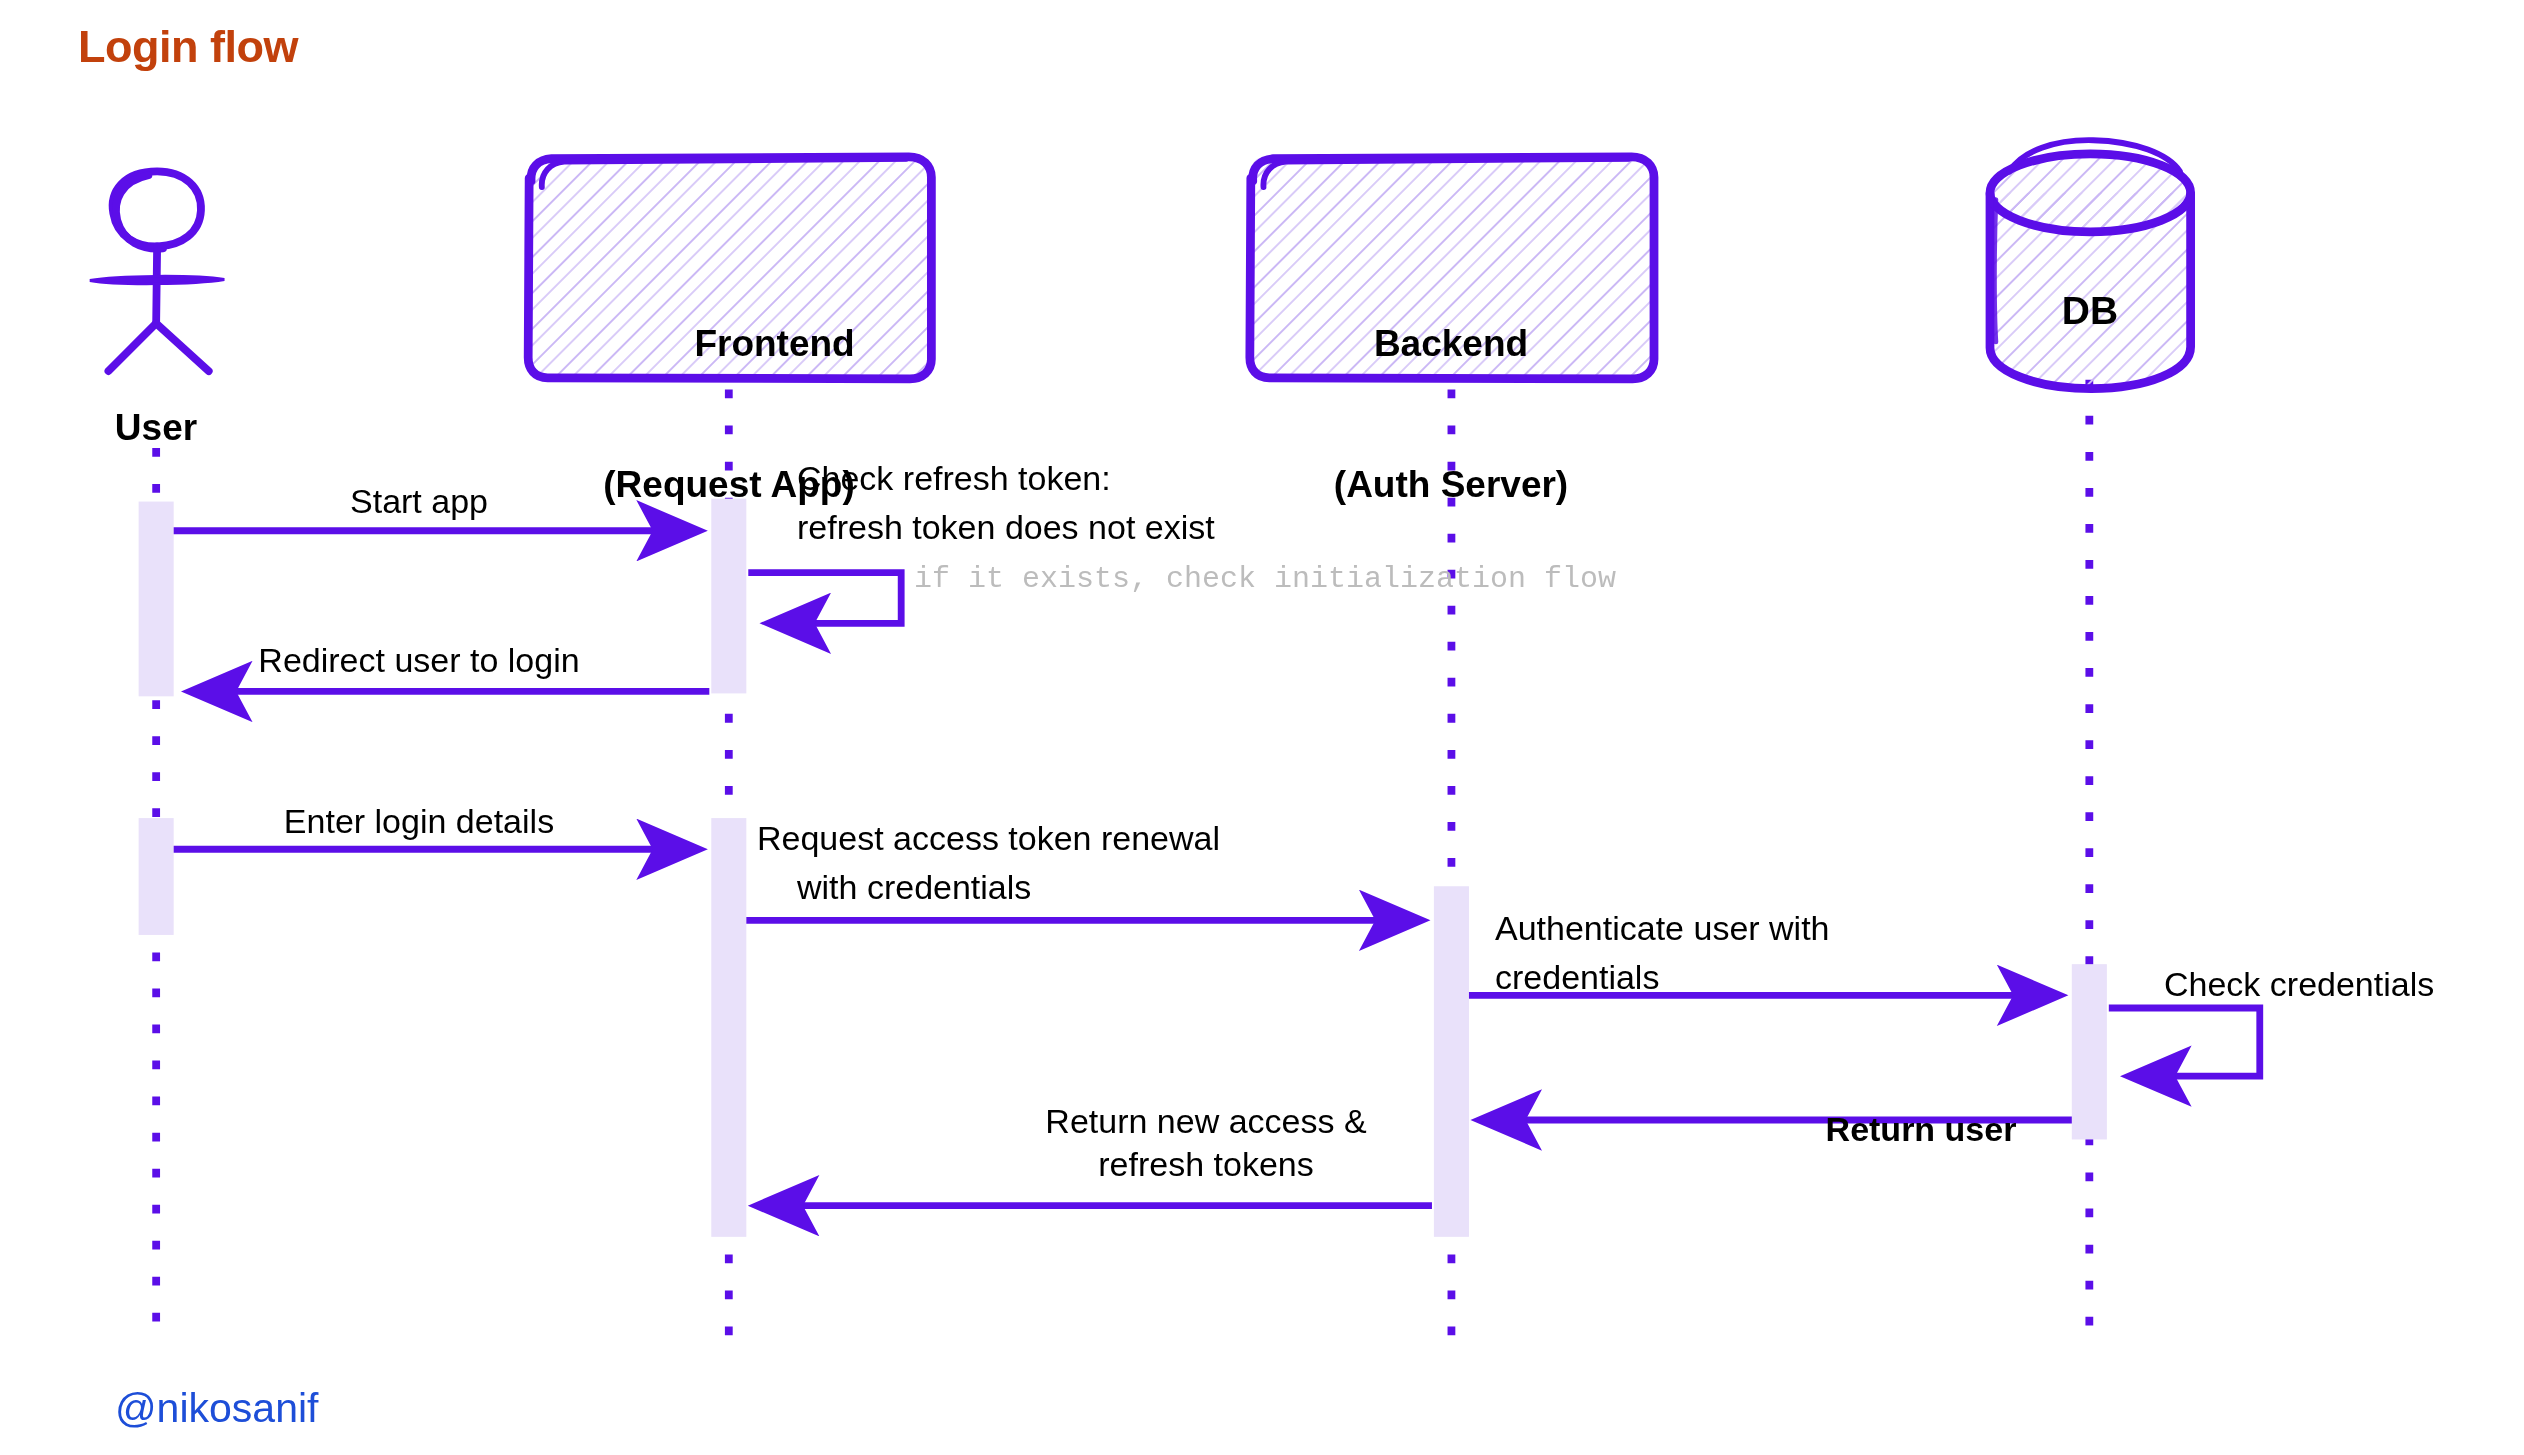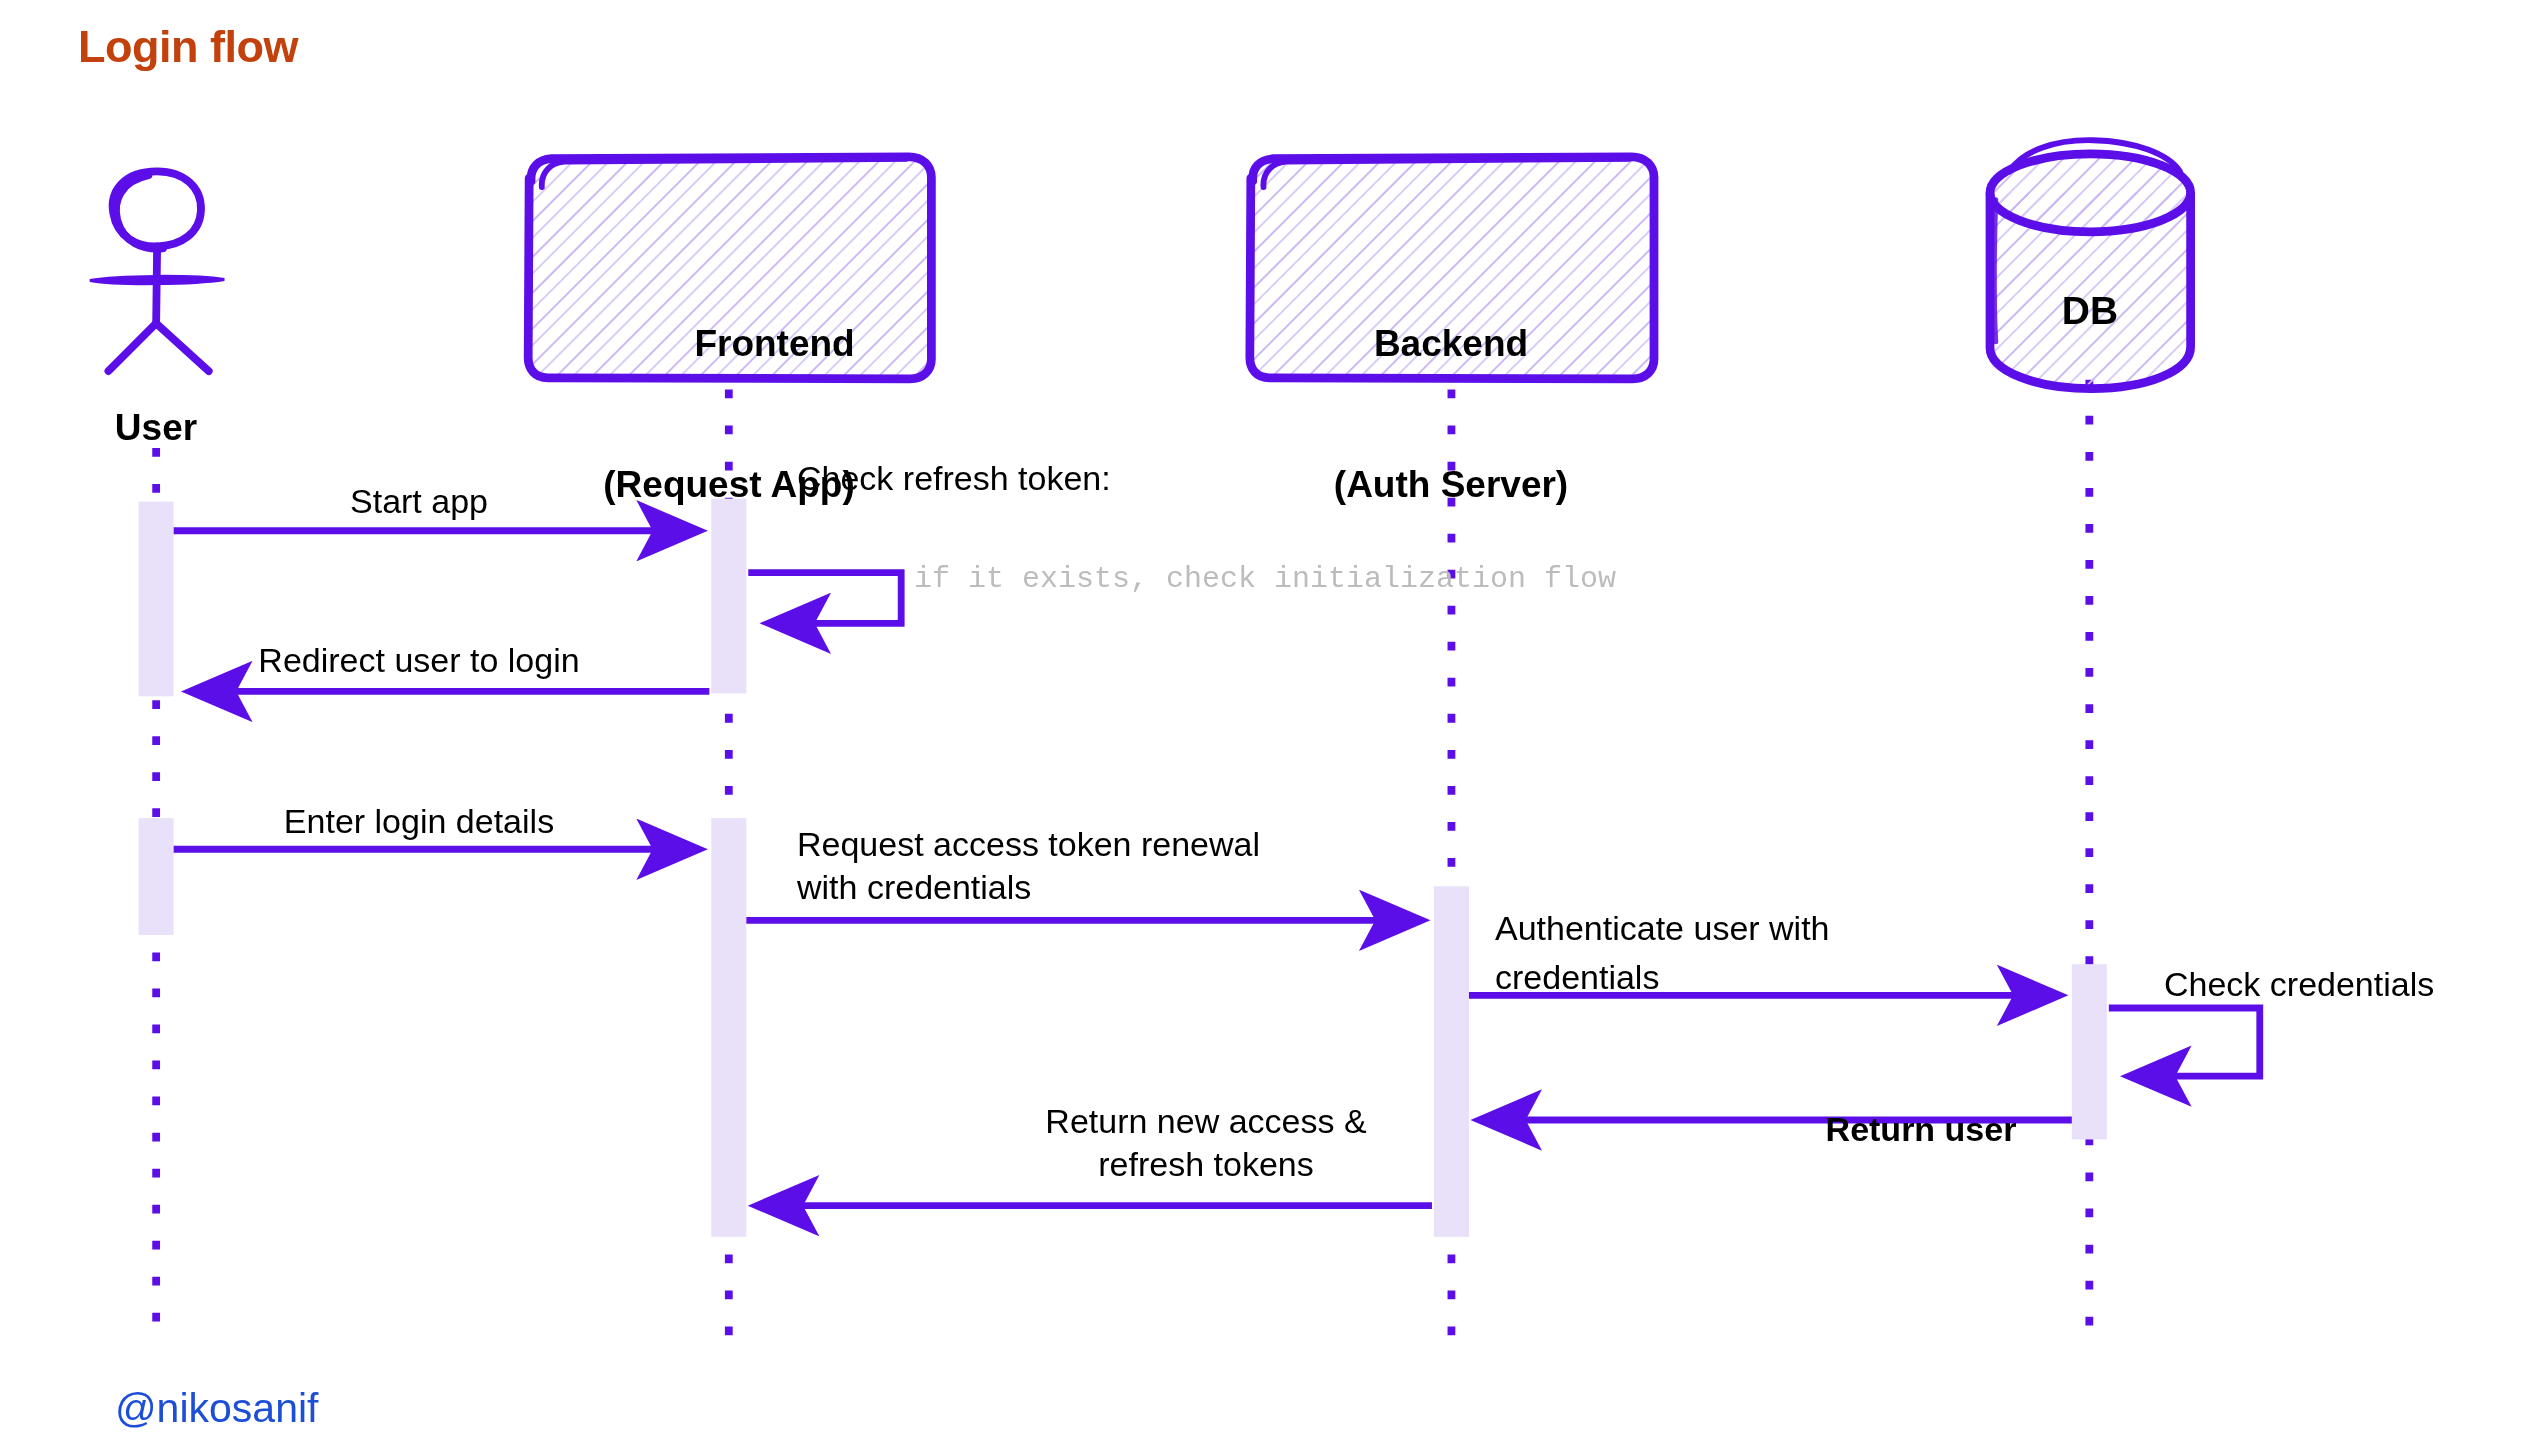--- a/index.html
+++ b/index.html
@@ -172,28 +172,29 @@
   <div class="hdr" style="left:1451px; top:226px;">
     <div>Backend</div>
     <div>(Auth Server)</div>
   </div>
 
   <div class="hdr db" style="left:2090px; top:287px;">DB</div>
 
   <div class="lbl center" style="left:419px; top:479px;">Start app</div>
 
   <div class="lbl" style="left:797px; top:456px;">Check refresh token:</div>
+  <div class="lbl" style="left:797px; top:505px;">refresh token does not exist</div>
 
   <div class="lbl note" style="left:914px; top:557px;">if it exists, check initialization flow</div>
 
   <div class="lbl center" style="left:419px; top:638px;">Redirect user to login</div>
 
   <div class="lbl center" style="left:419px; top:799px;">Enter login details</div>
 
-  <div class="lbl" style="left:797px; top:816px;margin-top:6px;">Request access token renewal</div>
+  <div class="lbl" style="left:757px; top:816px;">Request access token renewal</div>
   <div class="lbl" style="left:797px; top:865px;">with credentials</div>
 
   <div class="lbl" style="left:1495px; top:906px;">Authenticate user with</div>
   <div class="lbl" style="left:1495px; top:955px;">credentials</div>
 
   <div class="lbl" style="left:2164px; top:962px;">Check credentials</div>
 
   <div class="lbl center" style="left:1921px; top:1107px;font-weight:bold;">Return user</div>
 
   <div class="lbl center" style="left:1206px; top:1099px;">Return new access &amp;</div>

